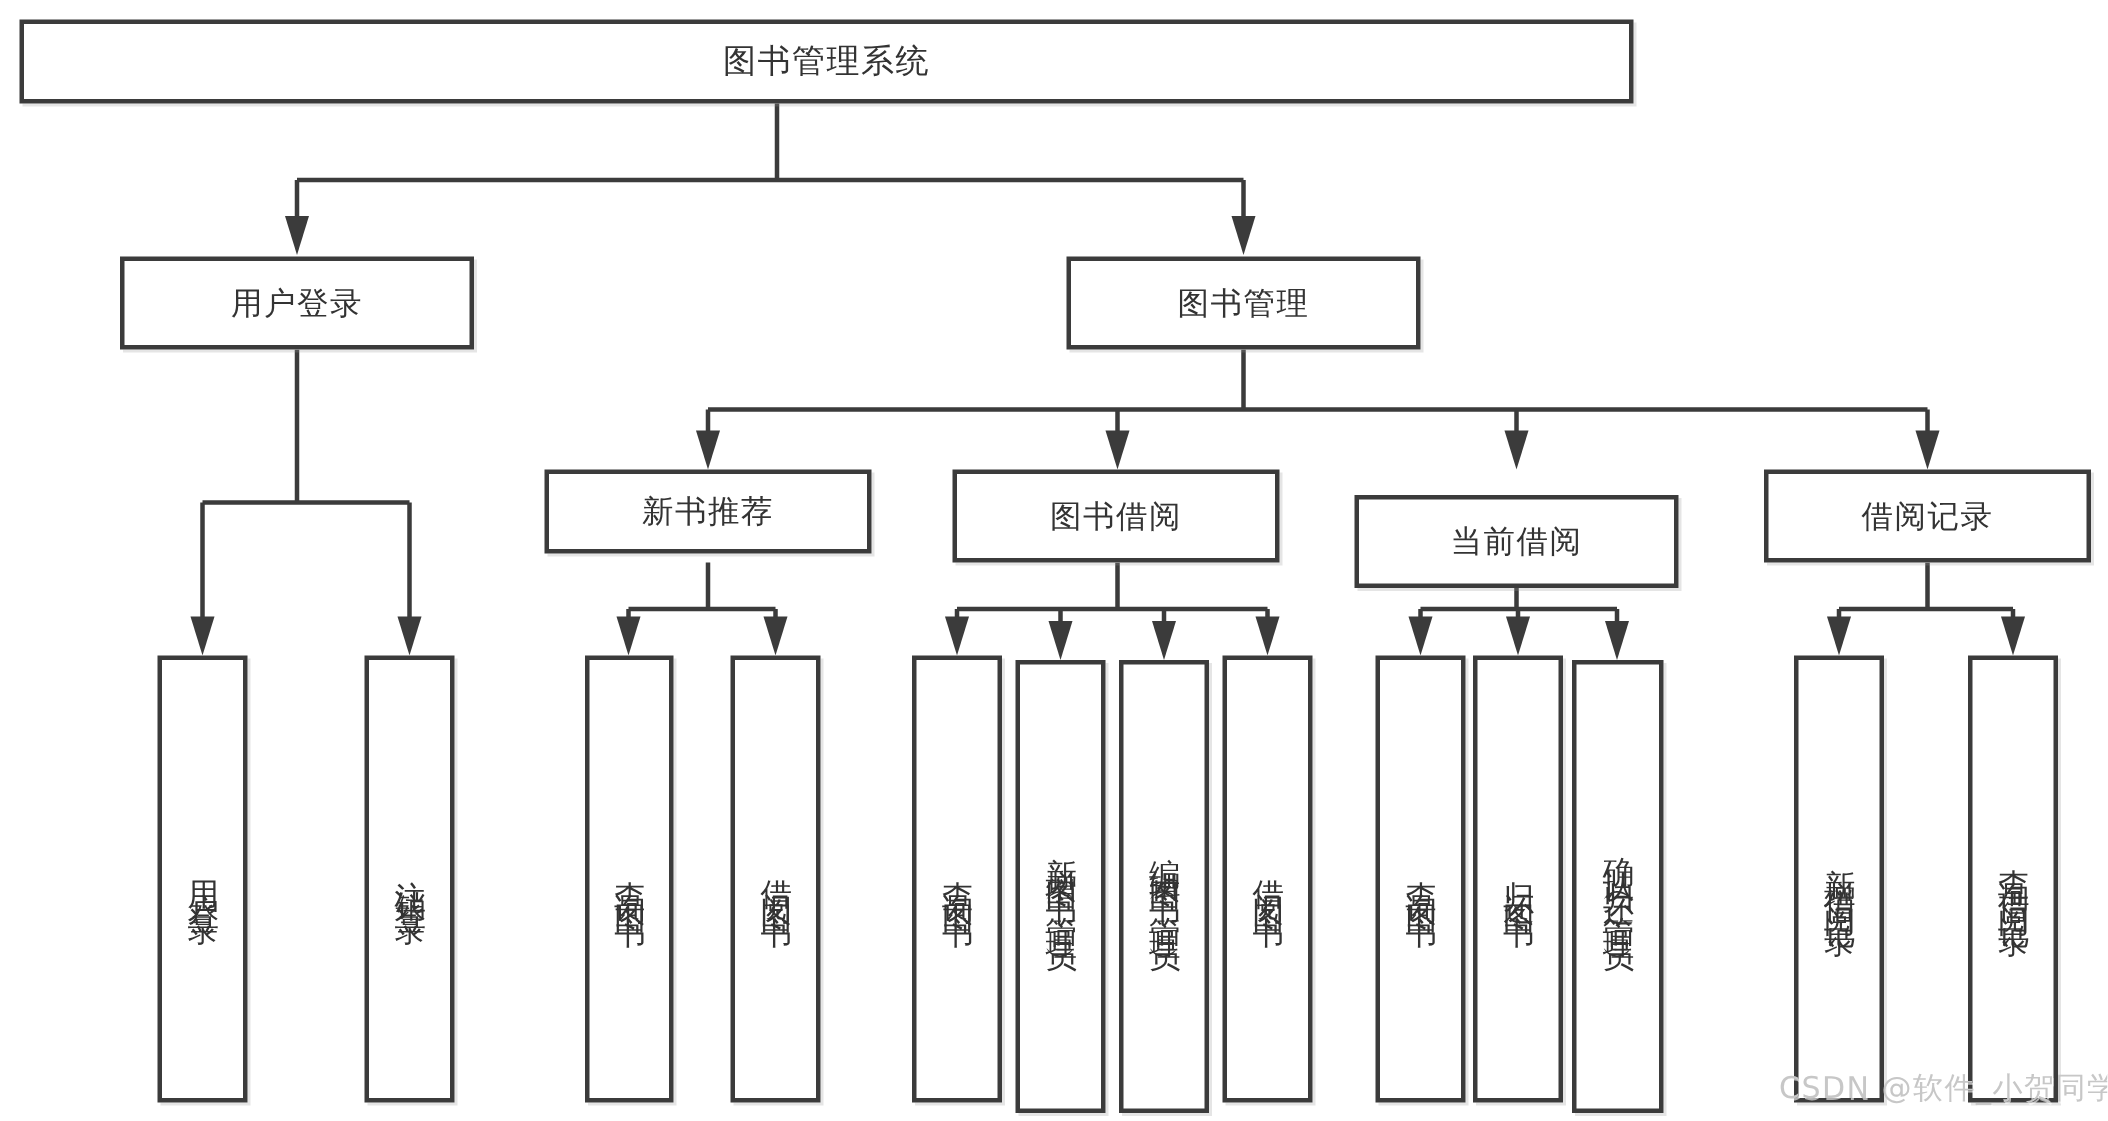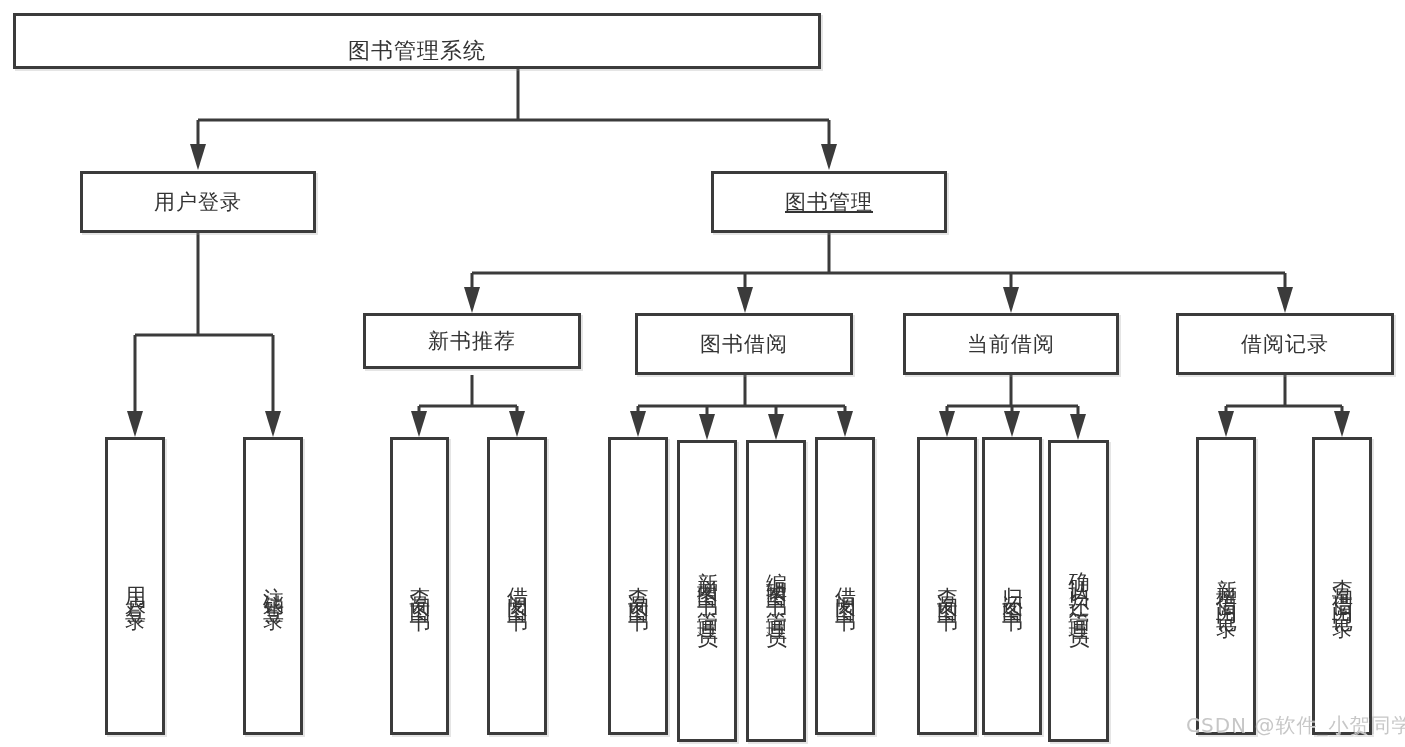--- a/index.html
+++ b/index.html
@@ -106,38 +106,38 @@
 
       <polygon points="939,411 955,411 947,437"></polygon>
       <polygon points="1004,411 1020,411 1012,437"></polygon>
       <polygon points="1070,414 1086,414 1078,440"></polygon>
 
       <polygon points="1218,411 1234,411 1226,437"></polygon>
       <polygon points="1334,411 1350,411 1342,437"></polygon>
     </g>
   </svg>
 
-  <div class="node hbox title" style="left:13px; top:13px; width:808px; height:56px;align-items:flex-end;">
+  <div class="node hbox title" style="left:13px; top:13px; width:1076px; height:56px;">
     <span>图书管理系统</span>
   </div>
 
   <div class="node hbox" style="left:80px; top:171px; width:236px; height:62px;">
     <span>用户登录</span>
   </div>
-  <div class="node hbox" style="left:711px; top:171px; width:236px; height:62px;text-decoration:underline;">
+  <div class="node hbox" style="left:711px; top:171px; width:236px; height:62px;">
     <span>图书管理</span>
   </div>
 
   <div class="node hbox" style="left:363px; top:313px; width:218px; height:56px;">
     <span>新书推荐</span>
   </div>
   <div class="node hbox" style="left:635px; top:313px; width:218px; height:62px;">
     <span>图书借阅</span>
   </div>
-  <div class="node hbox" style="left:903px; top:313px; width:216px; height:62px;">
+  <div class="node hbox" style="left:903px; top:330px; width:216px; height:62px;">
     <span>当前借阅</span>
   </div>
   <div class="node hbox" style="left:1176px; top:313px; width:218px; height:62px;">
     <span>借阅记录</span>
   </div>
 
   <div class="node vbox" style="left:105px; top:437px; width:60px; height:298px;">
     <span class="vtext">用户登录</span>
   </div>
   <div class="node vbox" style="left:243px; top:437px; width:60px; height:298px;">

